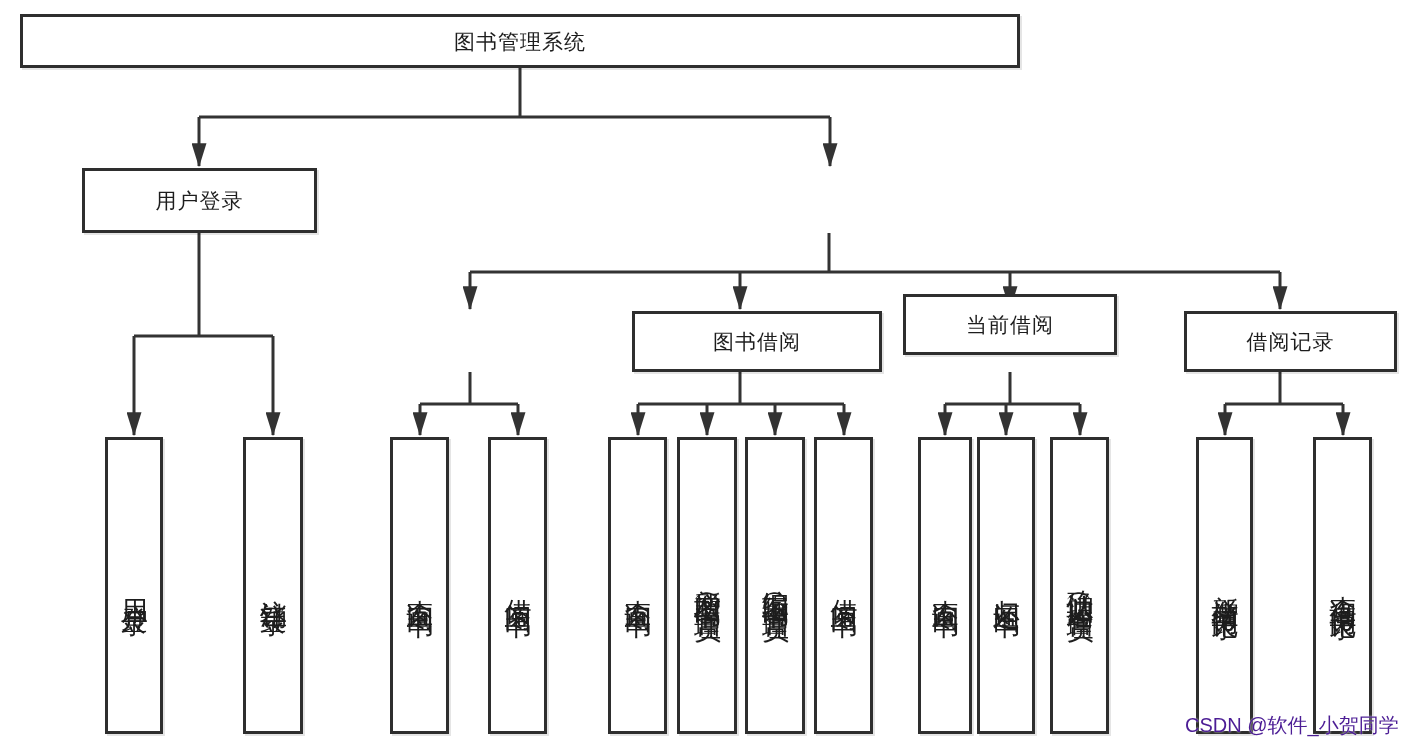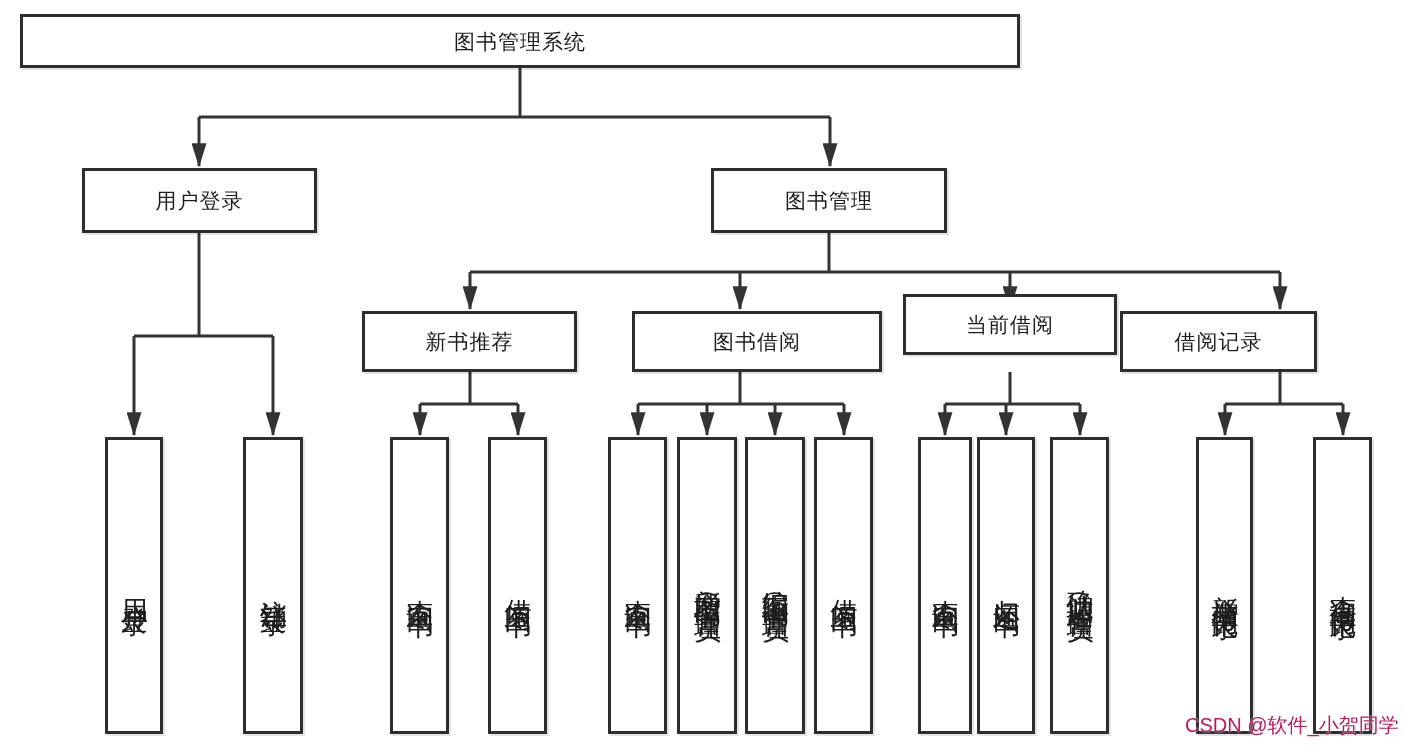--- a/index.html
+++ b/index.html
@@ -28,21 +28,21 @@
   .leaf{top:437px;height:297px;}
   .vlbl{
     writing-mode:vertical-rl;
     text-orientation:mixed;
     font-size:27px;color:#1d1d1d;
     letter-spacing:4px;line-height:1;
     white-space:nowrap;
   }
   #watermark{
     position:absolute;left:1185px;top:712px;
-    font-size:20px;color:#be185d;
+    font-size:20px;color:#4c1d95;
     text-shadow:0 0 2px #ffffff;
     z-index:3;white-space:nowrap;
   }
 </style>
 </head>
 <body>
 
 <div id="canvas">
 
   <svg id="wires" viewBox="0 0 1405 747" xmlns="http://www.w3.org/2000/svg">
@@ -88,34 +88,28 @@
     </g>
   </svg>
 
   <div class="node" style="left:20px;top:14px;width:1000px;height:54px">
     <span class="hlbl">图书管理系统</span>
   </div>
 
   <div class="node" style="left:82px;top:168px;width:235px;height:65px">
     <span class="hlbl">用户登录</span>
   </div>
-  <div class="node" style="left:711px;top:168px;width:236px;height:65px">
-    <span class="hlbl">图书管理</span>
-  </div>
 
-  <div class="node" style="left:362px;top:311px;width:215px;height:61px">
-    <span class="hlbl">新书推荐</span>
-  </div>
   <div class="node" style="left:632px;top:311px;width:250px;height:61px">
     <span class="hlbl">图书借阅</span>
   </div>
   <div class="node" style="left:903px;top:294px;width:214px;height:61px">
     <span class="hlbl">当前借阅</span>
   </div>
-  <div class="node" style="left:1120px;top:311px;width:197px;height:61px">
+  <div class="node" style="left:1184px;top:311px;width:213px;height:61px">
     <span class="hlbl">借阅记录</span>
   </div>
 
   <div class="node leaf" style="left:105px;width:58px">
     <span class="vlbl">用户登录</span>
   </div>
   <div class="node leaf" style="left:243px;width:60px">
     <span class="vlbl">注销登录</span>
   </div>
 

